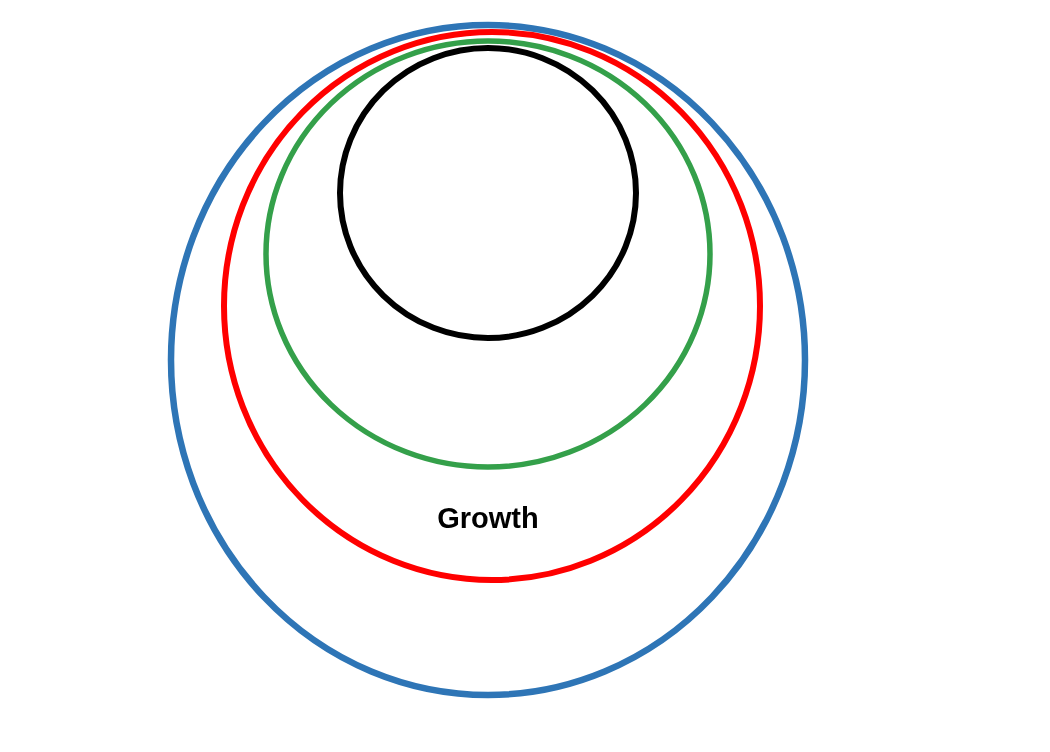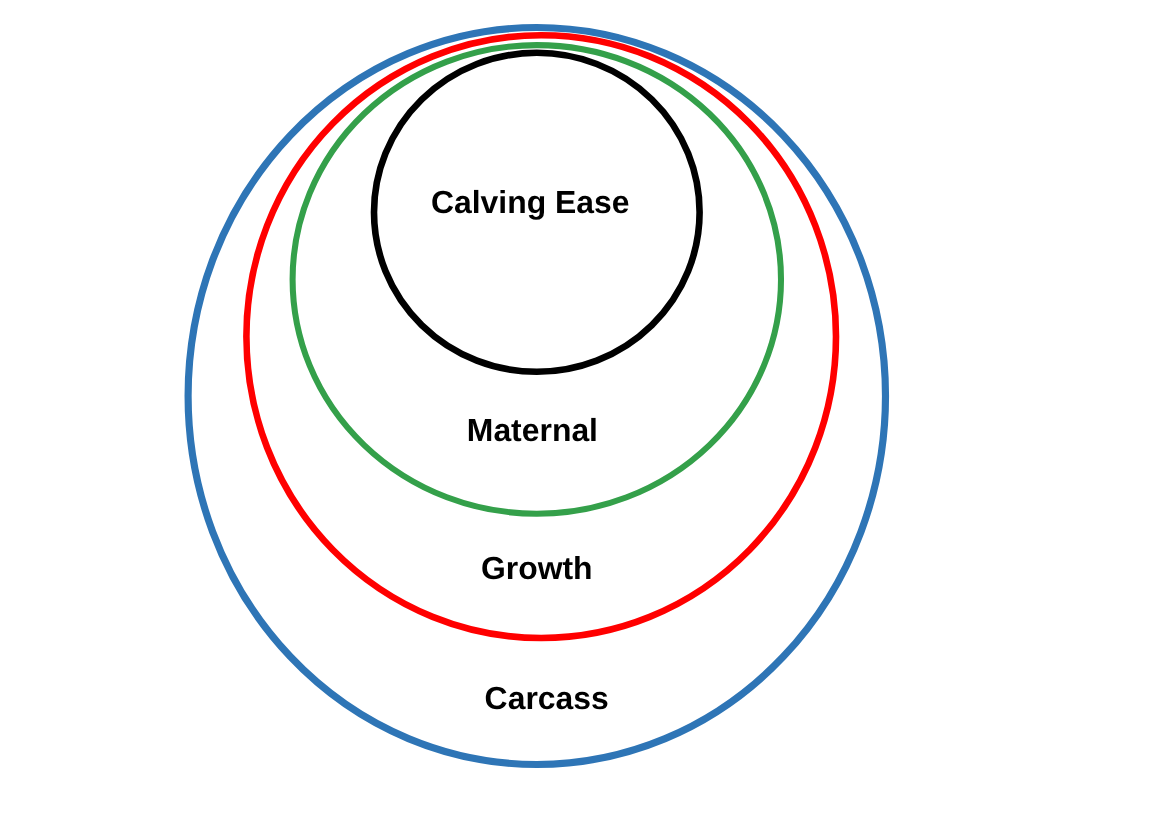--- a/index.html
+++ b/index.html
@@ -34,17 +34,14 @@
 <body>
 
 <div class="canvas">
   <svg id="circles-svg" width="1050" height="752" viewBox="0 0 1050 752">
       <ellipse cx="488" cy="360" rx="317" ry="335" fill="none" stroke="#2E75B6" stroke-width="6.5"></ellipse>
       <ellipse cx="492" cy="306" rx="268" ry="274" fill="none" stroke="#FF0000" stroke-width="6"></ellipse>
       <ellipse cx="488" cy="254" rx="222" ry="213" fill="none" stroke="#34A04A" stroke-width="5.5"></ellipse>
       <ellipse cx="488" cy="193" rx="148" ry="145" fill="none" stroke="#000000" stroke-width="6"></ellipse>
     </svg>
 
-  <div class="circle-label" id="label-0" style="left: 497px; top: 636px;">Carcass</div>
   <div class="circle-label" id="label-1" style="left: 488px; top: 518px; text-align: center;">Growth</div>
-  <div class="circle-label" id="label-2" style="left: 484px; top: 392px;">Maternal</div>
-  <div class="circle-label" id="label-3" style="left: 482px; top: 185px;">Calving Ease</div>
 </div>
 
 </body></html>

